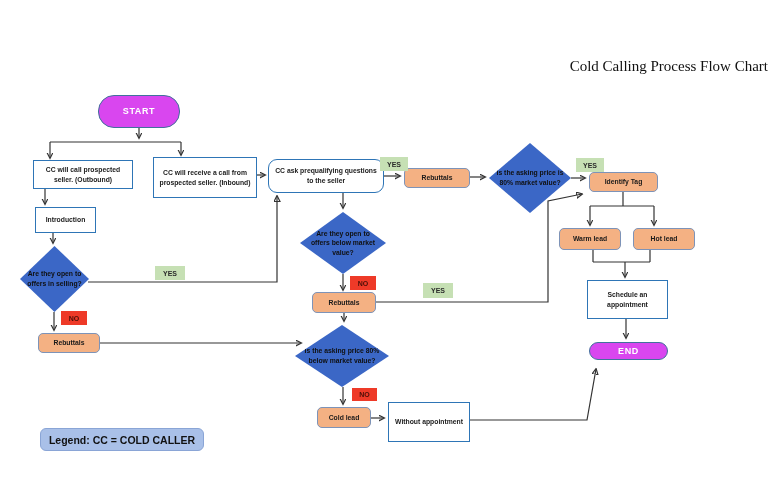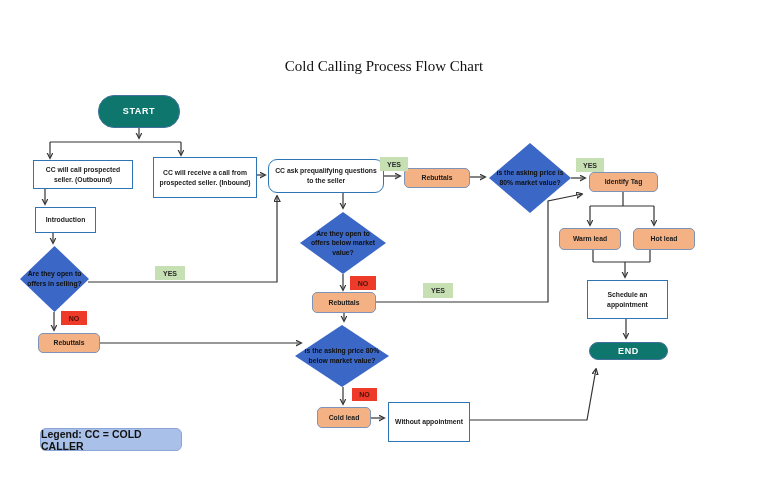--- a/index.html
+++ b/index.html
@@ -1,41 +1,41 @@
 <!DOCTYPE html>
 <html><head>
 <meta charset="utf-8">
 <style>
   html,body{margin:0;padding:0;background:#ffffff;}
   #canvas{
     position:relative;width:768px;height:489px;background:#ffffff;overflow:hidden;
     font-family:"Liberation Sans",sans-serif;
   }
   .title{
-    position:absolute;left:0;top:58px;width:768px;text-align:center;
+    position:absolute;left:0;top:58px;width:768px;text-align:right;
     font-family:"Liberation Serif",serif;font-size:15px;color:#111;
   }
   .node{
     position:absolute;box-sizing:border-box;display:flex;align-items:center;justify-content:center;
     text-align:center;font-weight:bold;font-size:6.8px;line-height:1.4;color:#1a1a1a;
     padding:1px 3px;
   }
   .proc{background:#ffffff;border:1.4px solid #2e75b6;}
   .proc-round{background:#ffffff;border:1.4px solid #2e75b6;border-radius:9px;}
-  .pill{background:#0f766e;border:1.6px solid #41719c;border-radius:16px;color:#ffffff;
+  .pill{background:#d946ef;border:1.6px solid #41719c;border-radius:16px;color:#ffffff;
         font-size:9px;letter-spacing:.6px;}
   .action{background:#f4b183;border:1.4px solid #7d93b8;border-radius:5px;}
   .diamond{background:#3b67c6;clip-path:polygon(50% 0,100% 50%,50% 100%,0 50%);
         color:#101010;padding:6px;}
   .tag{position:absolute;box-sizing:border-box;display:flex;align-items:center;justify-content:center;
        font-weight:bold;font-size:7px;}
   .tag-yes{background:#c6e0b4;color:#2a2a2a;}
   .tag-no{background:#ee3a28;color:#4a0f08;}
   .legend{
-    position:absolute;left:40px;top:428px;width:142px;height:23px;box-sizing:border-box;
+    position:absolute;left:40px;top:428px;width:164px;height:23px;box-sizing:border-box;
     background:#a9c0e8;border:1.4px solid #8aa5d6;border-radius:6px;
     display:flex;align-items:center;justify-content:center;
     font-weight:bold;font-size:10.5px;color:#111;
   }
   svg.wires{position:absolute;left:0;top:0;}
   svg.wires path{stroke:#333333;stroke-width:1.2;fill:none;}
 </style>
 </head>
 <body>
 

